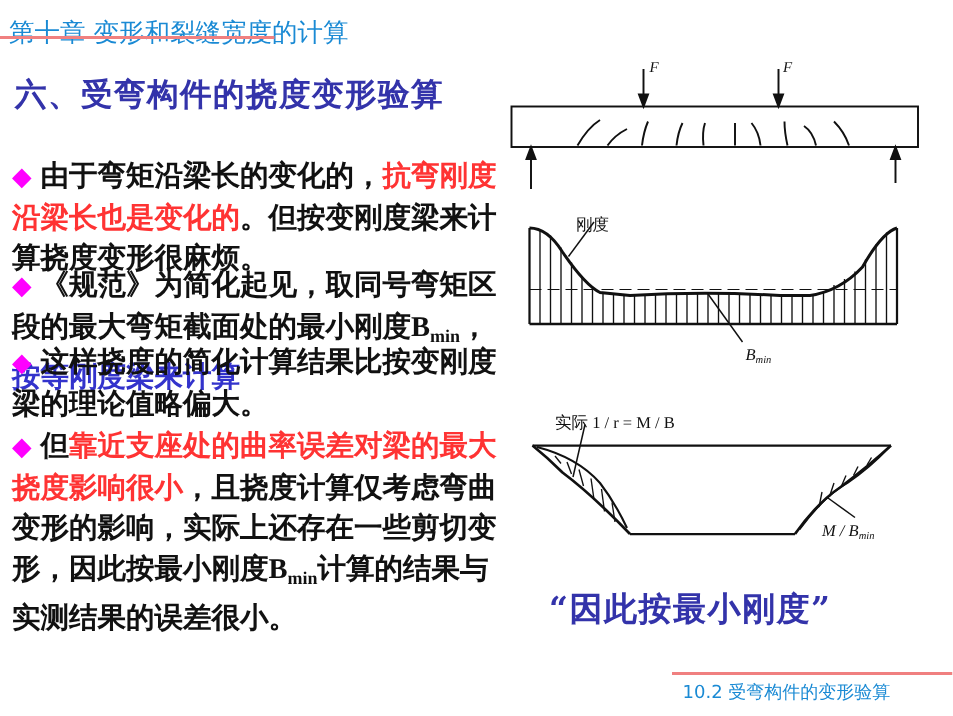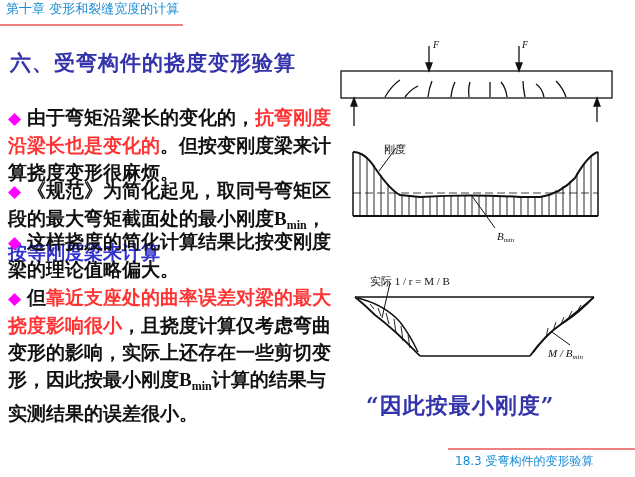--- a/index.html
+++ b/index.html
@@ -1,17 +1,17 @@
 <!DOCTYPE html>
 <html><head>
 <meta charset="utf-8">
 <style>
   html,body{margin:0;padding:0;}
   body{width:635px;height:477px;background:#ffffff;position:relative;overflow:hidden;font-family:"DejaVu Serif","Liberation Serif",serif;}
-  .chapter{position:absolute;left:6px;top:0;font-family:"DejaVu Sans","Liberation Sans",sans-serif;font-size:13px;color:#1a8ad4;letter-spacing:0px;}
+  .chapter{position:absolute;left:6px;top:10px;font-family:"DejaVu Sans","Liberation Sans",sans-serif;font-size:17px;color:#1a8ad4;letter-spacing:0px;}
   .topline{position:absolute;left:0;top:24px;width:183px;height:2px;background:#f08080;}
   .section-title{position:absolute;left:10px;top:34px;font-size:21px;color:#3333aa;font-weight:bold;letter-spacing:1px;margin-top:15px;}
   .para{position:absolute;left:8px;font-size:19px;line-height:27px;color:#111111;font-weight:bold;width:330px;}
   .para .bullet{color:#ff00ff;font-size:17px;margin-right:6px;}
   .red{color:#ff3333;}
   .blue{color:#3333cc;}
   .sub{font-size:12px;vertical-align:-4px;}
   .B{font-family:"Liberation Serif",serif;font-weight:bold;}
   .principle{position:absolute;left:366px;top:391px;font-size:22px;font-weight:bold;color:#3333aa;letter-spacing:1px;}
   .bottomline{position:absolute;left:448px;top:448px;width:187px;height:2px;background:#f08080;}
@@ -141,13 +141,13 @@
     <line x1="382" y1="318" x2="390" y2="283" stroke-width="1"></line>
     <line x1="552" y1="332" x2="570" y2="345" stroke-width="1"></line>
   </g>
   <text x="370" y="285" font-size="11" fill="#111">实际 1 / r = M / B</text>
   <text x="548" y="357" font-size="11" font-style="italic" fill="#111"><tspan>M / B</tspan><tspan font-size="7" dy="2">min</tspan></text>
 </svg>
 
 <div class="principle">“因此按最小刚度”</div>
 
 <div class="bottomline"></div>
-<div class="footer">18.3 受弯构件的变形验算</div>
+<div class="footer">10.2 受弯构件的变形验算</div>
 
 </body></html>

